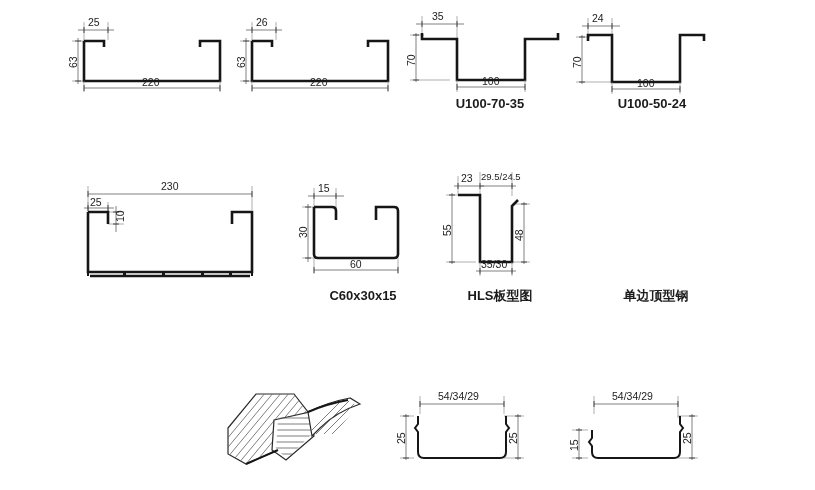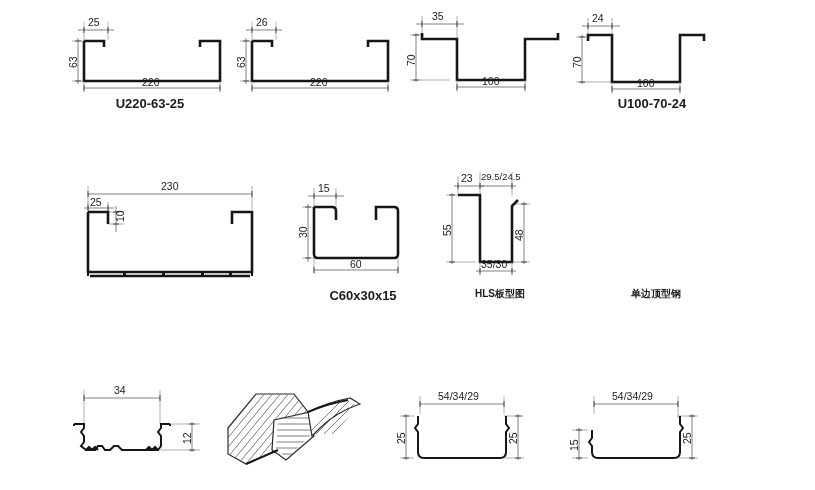--- a/index.html
+++ b/index.html
@@ -56,21 +56,20 @@
 
       <path class="prof" d="M24 27 L24 67 L160 67 L160 27 L140 27 L140 33 M24 27 L44 27 L44 33"></path>
 
       <line class="ext" x1="24" y1="67" x2="24" y2="78"></line>
       <line class="ext" x1="160" y1="67" x2="160" y2="78"></line>
       <line class="dim" x1="24" y1="74" x2="160" y2="74"></line>
       <path class="tick" d="M24 71 L24 77 M160 71 L160 77"></path>
       <text class="dimtxt" x="82" y="72">220</text>
     </svg>
   </div>
-  <div class="caption" style="left:60px;top:96px;width:180px;">U220-63-25</div>
 
   <div class="cellwrap" style="left:228px;top:14px;width:180px;height:80px;">
     <svg width="180" height="80" viewBox="0 0 180 80">
       <line class="ext" x1="24" y1="8" x2="24" y2="34"></line>
       <line class="ext" x1="48" y1="8" x2="48" y2="26"></line>
       <line class="ext" x1="12" y1="27" x2="26" y2="27"></line>
       <line class="ext" x1="12" y1="67" x2="26" y2="67"></line>
       <line class="dim" x1="18" y1="16" x2="54" y2="16"></line>
       <path class="tick" d="M24 13 L24 19 M48 13 L48 19"></path>
       <text class="dimtxt" x="28" y="12">26</text>
@@ -103,20 +102,21 @@
 
       <path class="prof" d="M22 25 L22 31 L57 31 L57 72 L125 72 L125 31 L158 31 L158 25"></path>
 
       <line class="ext" x1="57" y1="72" x2="57" y2="84"></line>
       <line class="ext" x1="125" y1="72" x2="125" y2="84"></line>
       <line class="dim" x1="57" y1="79" x2="125" y2="79"></line>
       <path class="tick" d="M57 76 L57 82 M125 76 L125 82"></path>
       <text class="dimtxt" x="82" y="77">100</text>
     </svg>
   </div>
+  <div class="caption" style="left:400px;top:96px;width:180px;">U100-70-35</div>
 
   <div class="cellwrap" style="left:562px;top:8px;width:180px;height:86px;">
     <svg width="180" height="86" viewBox="0 0 180 86">
       <line class="ext" x1="26" y1="10" x2="26" y2="30"></line>
       <line class="ext" x1="50" y1="10" x2="50" y2="30"></line>
       <line class="ext" x1="14" y1="29" x2="28" y2="29"></line>
       <line class="ext" x1="14" y1="74" x2="52" y2="74"></line>
       <line class="dim" x1="20" y1="18" x2="58" y2="18"></line>
       <path class="tick" d="M26 15 L26 21 M50 15 L50 21"></path>
       <text class="dimtxt" x="30" y="14">24</text>
@@ -124,21 +124,21 @@
       <path class="tick" d="M17 29 L23 29 M17 74 L23 74"></path>
       <text class="dimtxt" x="19" y="60" transform="rotate(-90 19 60)">70</text>
       <path class="prof" d="M26 33 L26 27 L50 27 L50 74 L118 74 L118 27 L142 27 L142 33"></path>
       <line class="ext" x1="50" y1="74" x2="50" y2="86"></line>
       <line class="ext" x1="118" y1="74" x2="118" y2="86"></line>
       <line class="dim" x1="50" y1="81" x2="118" y2="81"></line>
       <path class="tick" d="M50 78 L50 84 M118 78 L118 84"></path>
       <text class="dimtxt" x="75" y="79">100</text>
     </svg>
   </div>
-  <div class="caption" style="left:562px;top:96px;width:180px;">U100-70-24</div>
+  <div class="caption" style="left:562px;top:96px;width:180px;">U100-50-24</div>
 
   <div class="cellwrap" style="left:62px;top:172px;width:230px;height:110px;">
     <svg width="230" height="110" viewBox="0 0 230 110">
 
       <line class="ext" x1="26" y1="14" x2="26" y2="38"></line>
       <line class="ext" x1="190" y1="14" x2="190" y2="38"></line>
       <line class="dim" x1="26" y1="22" x2="190" y2="22"></line>
       <path class="tick" d="M26 19 L26 25 M190 19 L190 25"></path>
       <text class="dimtxt" x="99" y="18">230</text>
 
@@ -220,48 +220,24 @@
 
       <path class="prof" d="M22 37 L44 37 L44 104 L76 104 L76 48 L82 42"></path>
 
       <line class="ext" x1="44" y1="104" x2="44" y2="118"></line>
       <line class="ext" x1="76" y1="104" x2="76" y2="118"></line>
       <line class="dim" x1="40" y1="113" x2="80" y2="113"></line>
       <path class="tick" d="M44 110 L44 116 M76 110 L76 116"></path>
       <text class="dimtxt" x="45" y="110">35/30</text>
     </svg>
   </div>
-  <div class="caption" style="left:420px;top:287px;width:160px;font-size:10px;">HLS板型图</div>
-
-  <div class="caption" style="left:566px;top:287px;width:180px;font-size:10px;">单边顶型钢</div>
-
-  <div class="cellwrap" style="left:62px;top:376px;width:180px;height:100px;">
-    <svg width="180" height="100" viewBox="0 0 180 100">
-
-      <line class="ext" x1="22" y1="14" x2="22" y2="48"></line>
-      <line class="ext" x1="98" y1="14" x2="98" y2="48"></line>
-      <line class="dim" x1="22" y1="22" x2="98" y2="22"></line>
-      <path class="tick" d="M22 19 L22 25 M98 19 L98 25"></path>
-      <text class="dimtxt" x="52" y="18">34</text>
-
-      <line class="ext" x1="98" y1="48" x2="138" y2="48"></line>
-      <line class="ext" x1="98" y1="74" x2="138" y2="74"></line>
-      <line class="dim" x1="130" y1="46" x2="130" y2="76"></line>
-      <path class="tick" d="M127 48 L133 48 M127 74 L133 74"></path>
-      <text class="dimtxt" x="129" y="68" transform="rotate(-90 129 68)">12</text>
-
-      <path class="prof-thin" d="M12 48 L22 48 L22 52 L19 56 L22 60 L22 66 L19 70 L24 74
-                                 L33 74 L36 70 L40 70 L43 74 L48 74 L52 70 L56 70 L60 74
-                                 L96 74 L99 70 L99 60 L96 56 L99 52 L99 48 L108 48"></path>
-      <path class="prof-thin" d="M12 48 L12 50 M108 48 L108 50"></path>
-
-      <path class="prof-thin" d="M24 74 L27 71 L30 74 M30 74 L33 71 L36 74"></path>
-      <path class="prof-thin" d="M84 74 L87 71 L90 74 M90 74 L93 71 L96 74"></path>
-    </svg>
-  </div>
+  <div class="caption" style="left:420px;top:287px;width:160px;font-size:13px;">HLS板型图</div>
+
+  <div class="caption" style="left:566px;top:287px;width:180px;font-size:13px;">单边顶型钢</div>
+
 
   <div class="cellwrap" style="left:216px;top:376px;width:156px;height:106px;">
     <svg width="156" height="106" viewBox="0 0 156 106">
       <defs>
         <clipPath id="clipA">
           <path d="M12 52 L40 18 L78 18 L92 36 L62 74 L30 88 L12 78 Z"></path>
         </clipPath>
         <clipPath id="clipB">
           <path d="M62 42 L92 36 L96 58 L72 82 L60 74 Z"></path>
         </clipPath>

